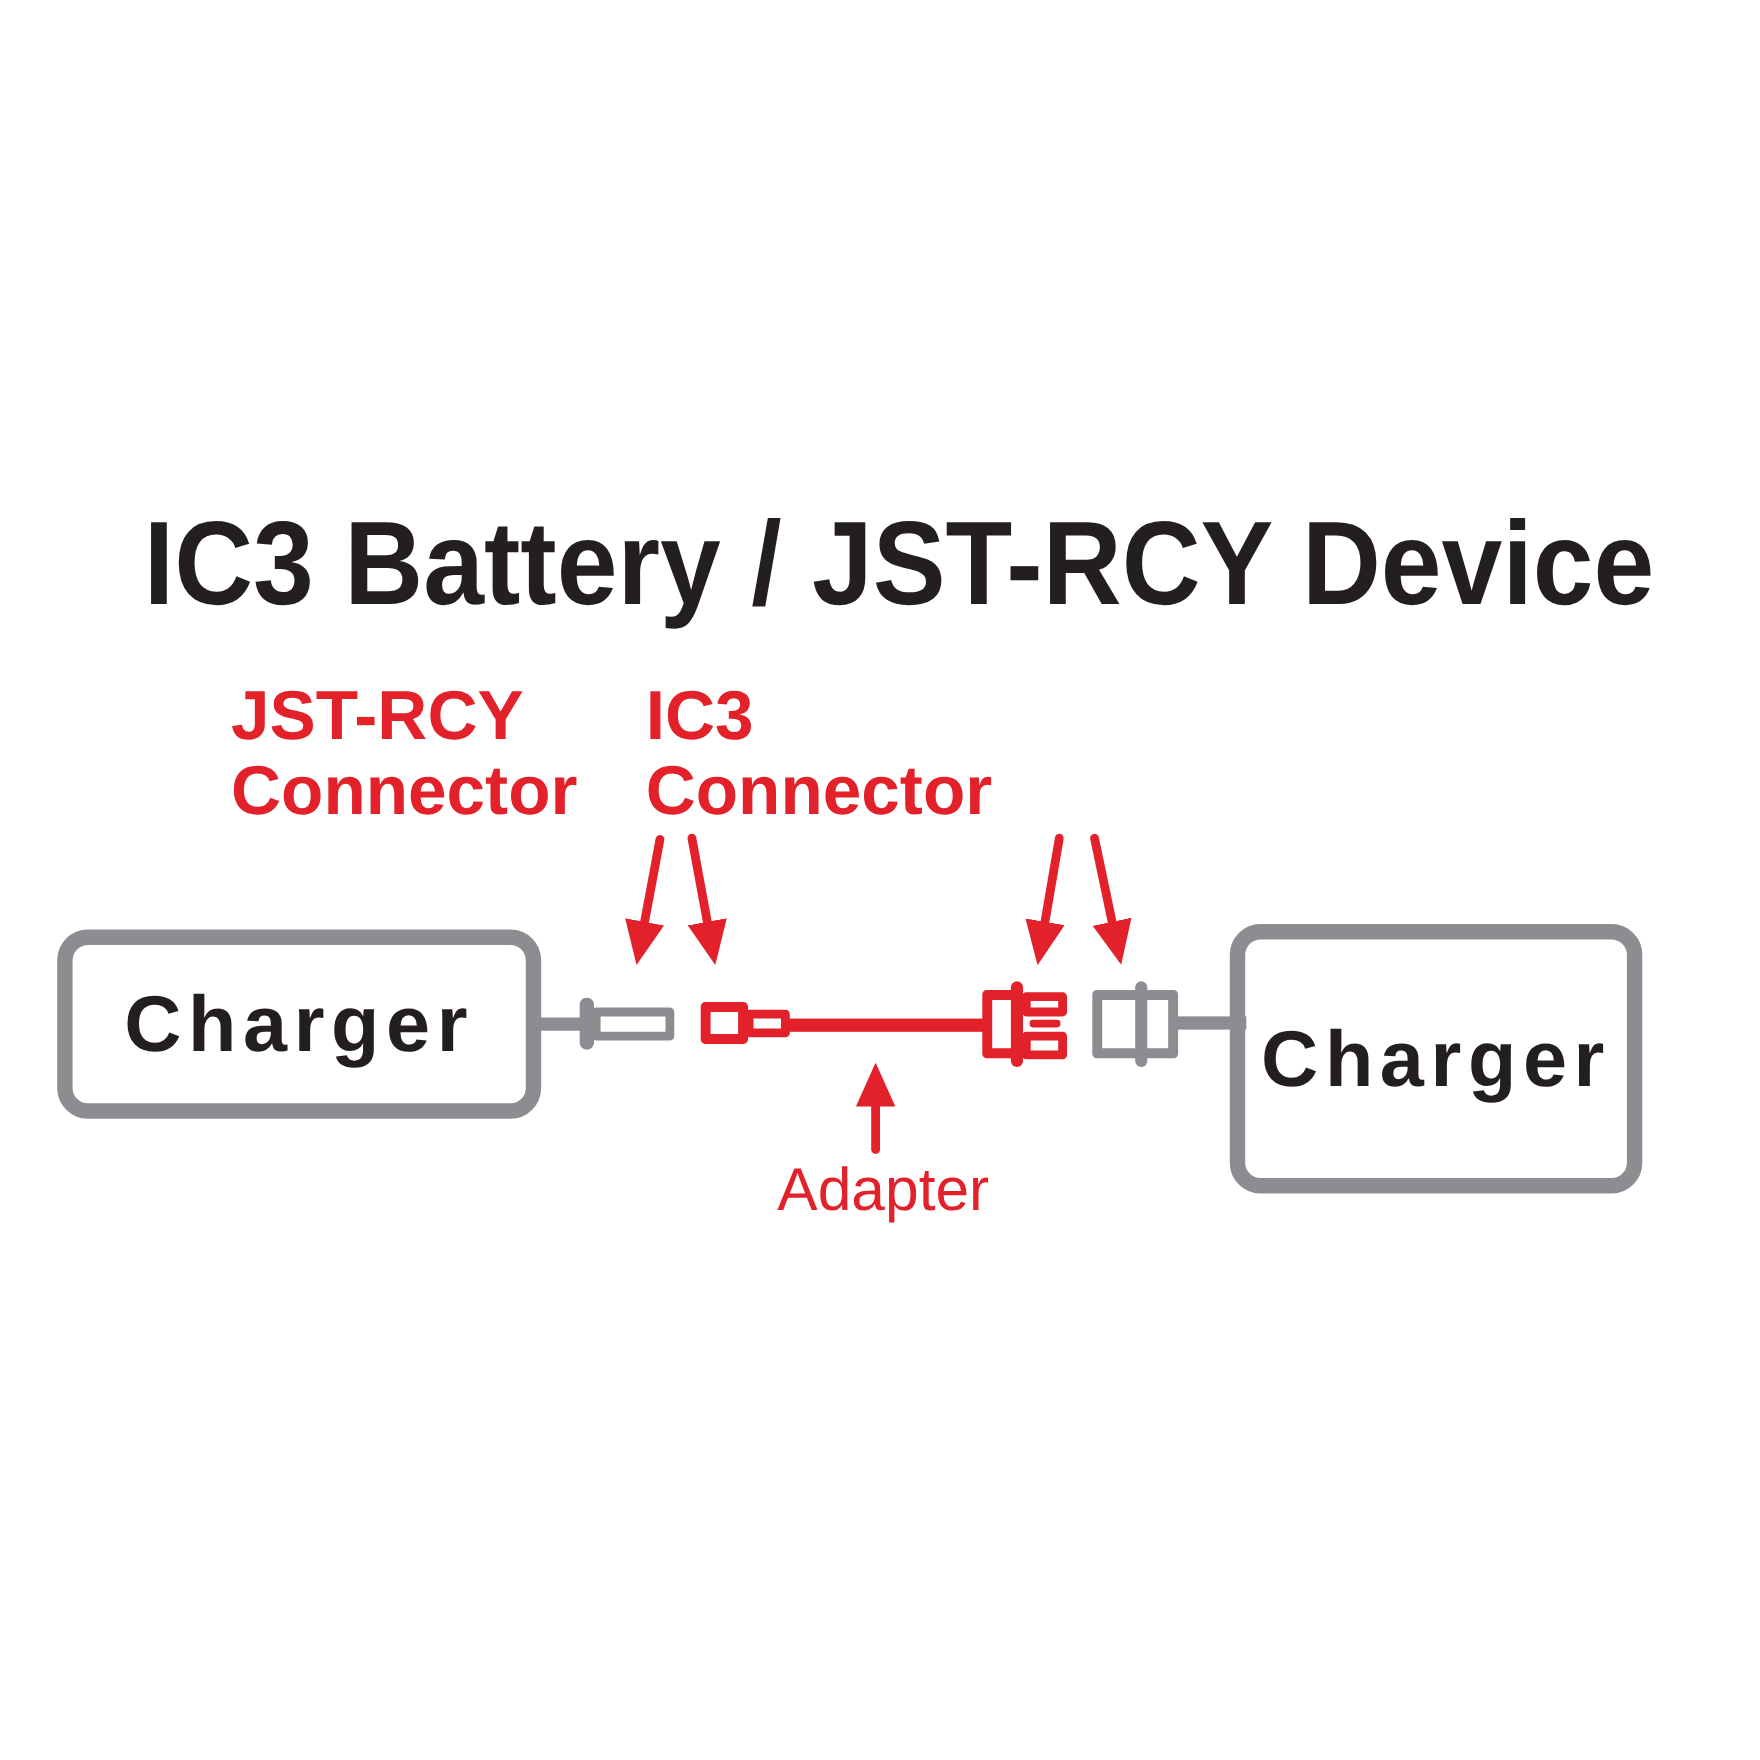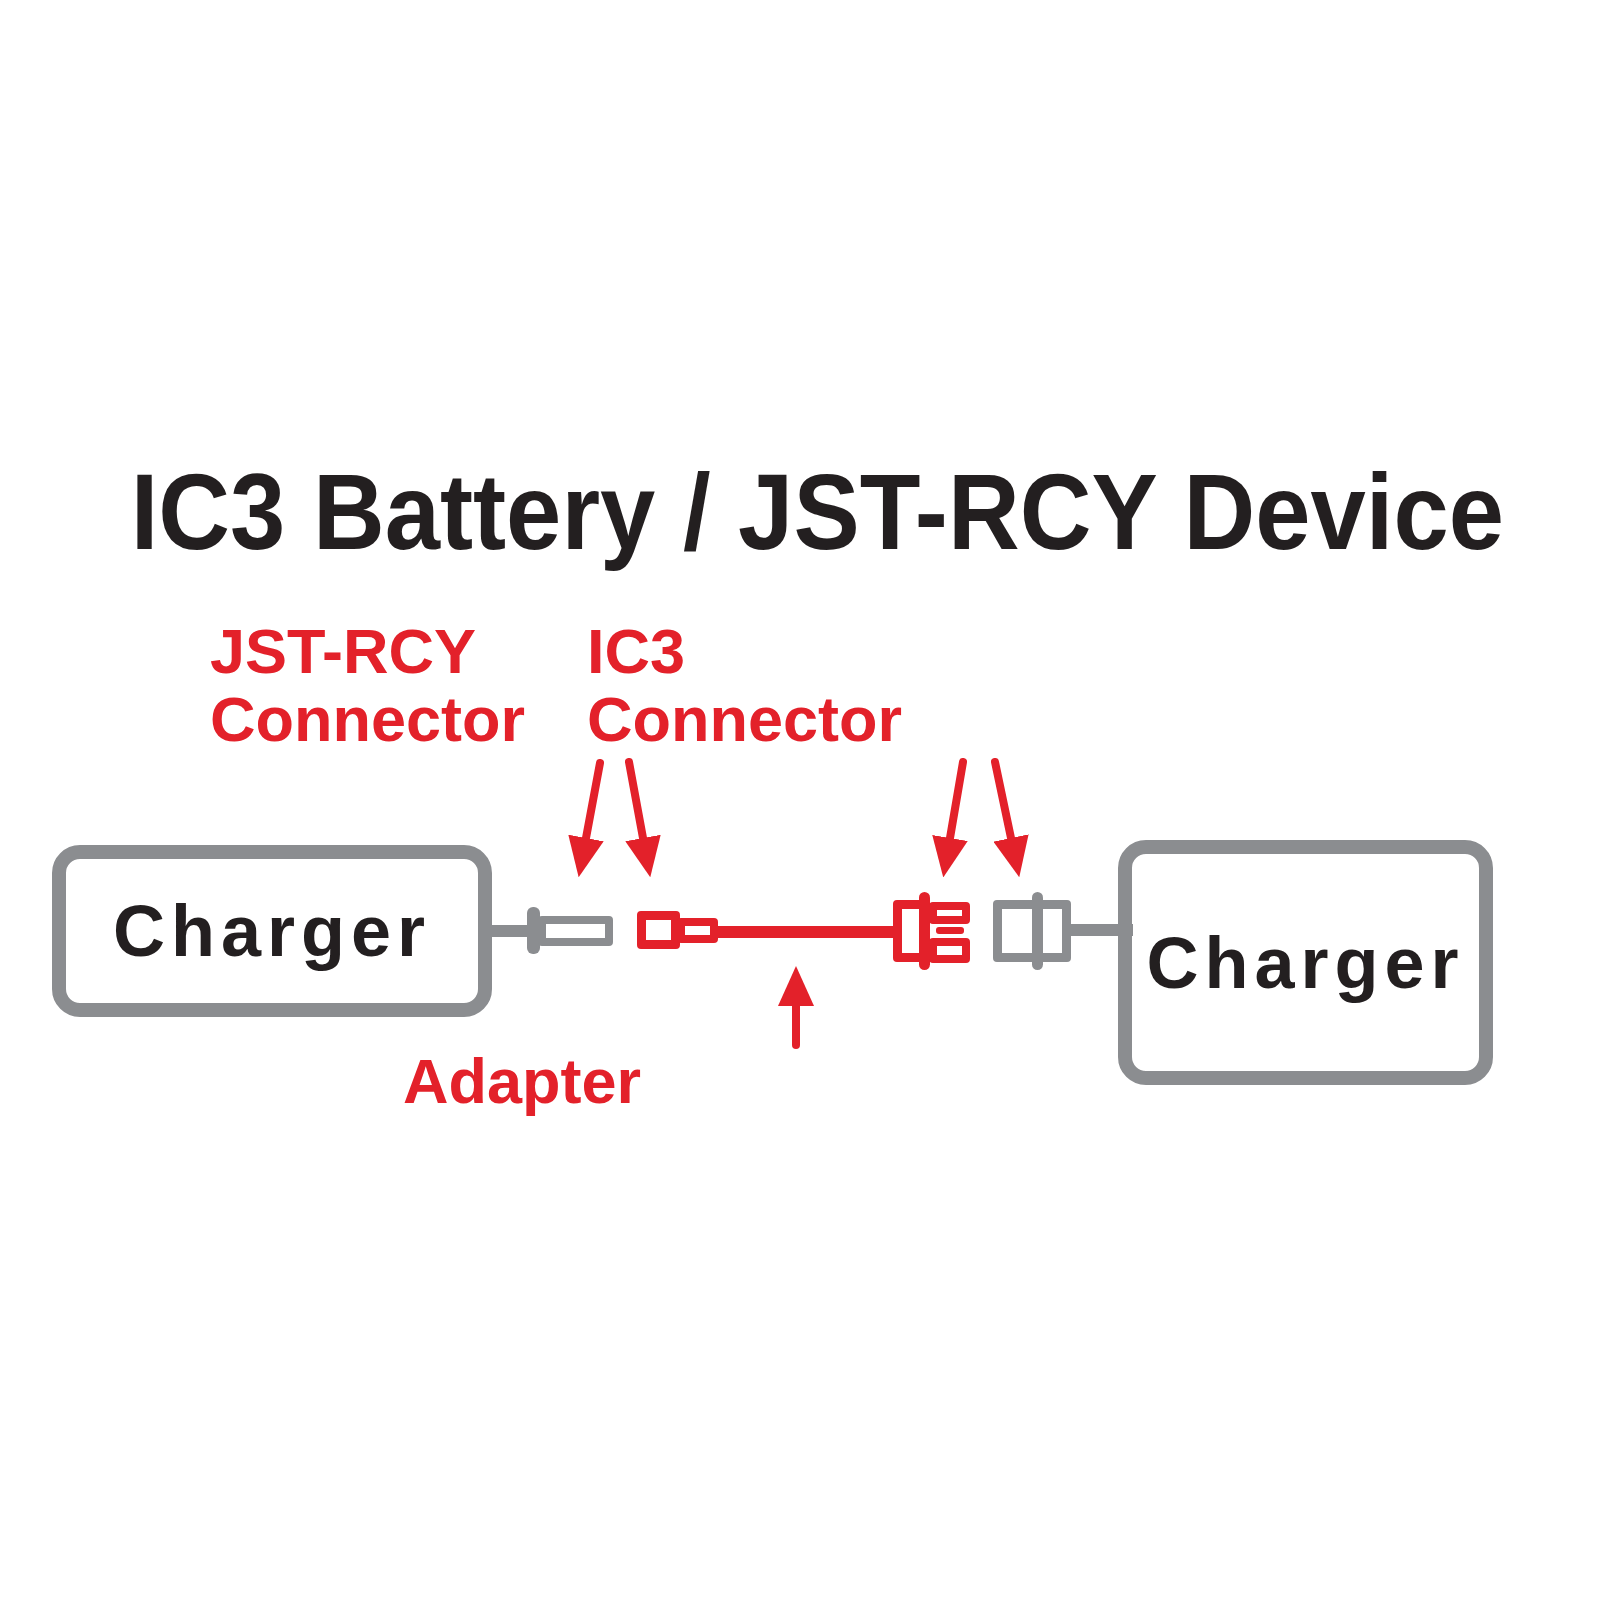--- a/index.html
+++ b/index.html
@@ -30,21 +30,22 @@
     width:800px;
     text-align:left;
     font-size:63px;line-height:68px;font-weight:700;
     color:var(--red);
     white-space:nowrap;
   }
   .conn-label.jst{left:210px;top:617px;}
   .conn-label.ic3{left:587px;top:617px;}
   .adapter-label{
     left:403px;top:1048px;width:800px;
-    font-size:63px;line-height:66px;font-weight:700;
+    text-align:center;
+    font-size:55px;line-height:66px;font-weight:400;
     color:var(--red);
     white-space:nowrap;
   }
   
   .device-box{
     box-sizing:border-box;
     border:14px solid var(--gray);
     border-radius:28px;
     background:#fff;
     display:flex;align-items:center;justify-content:center;

